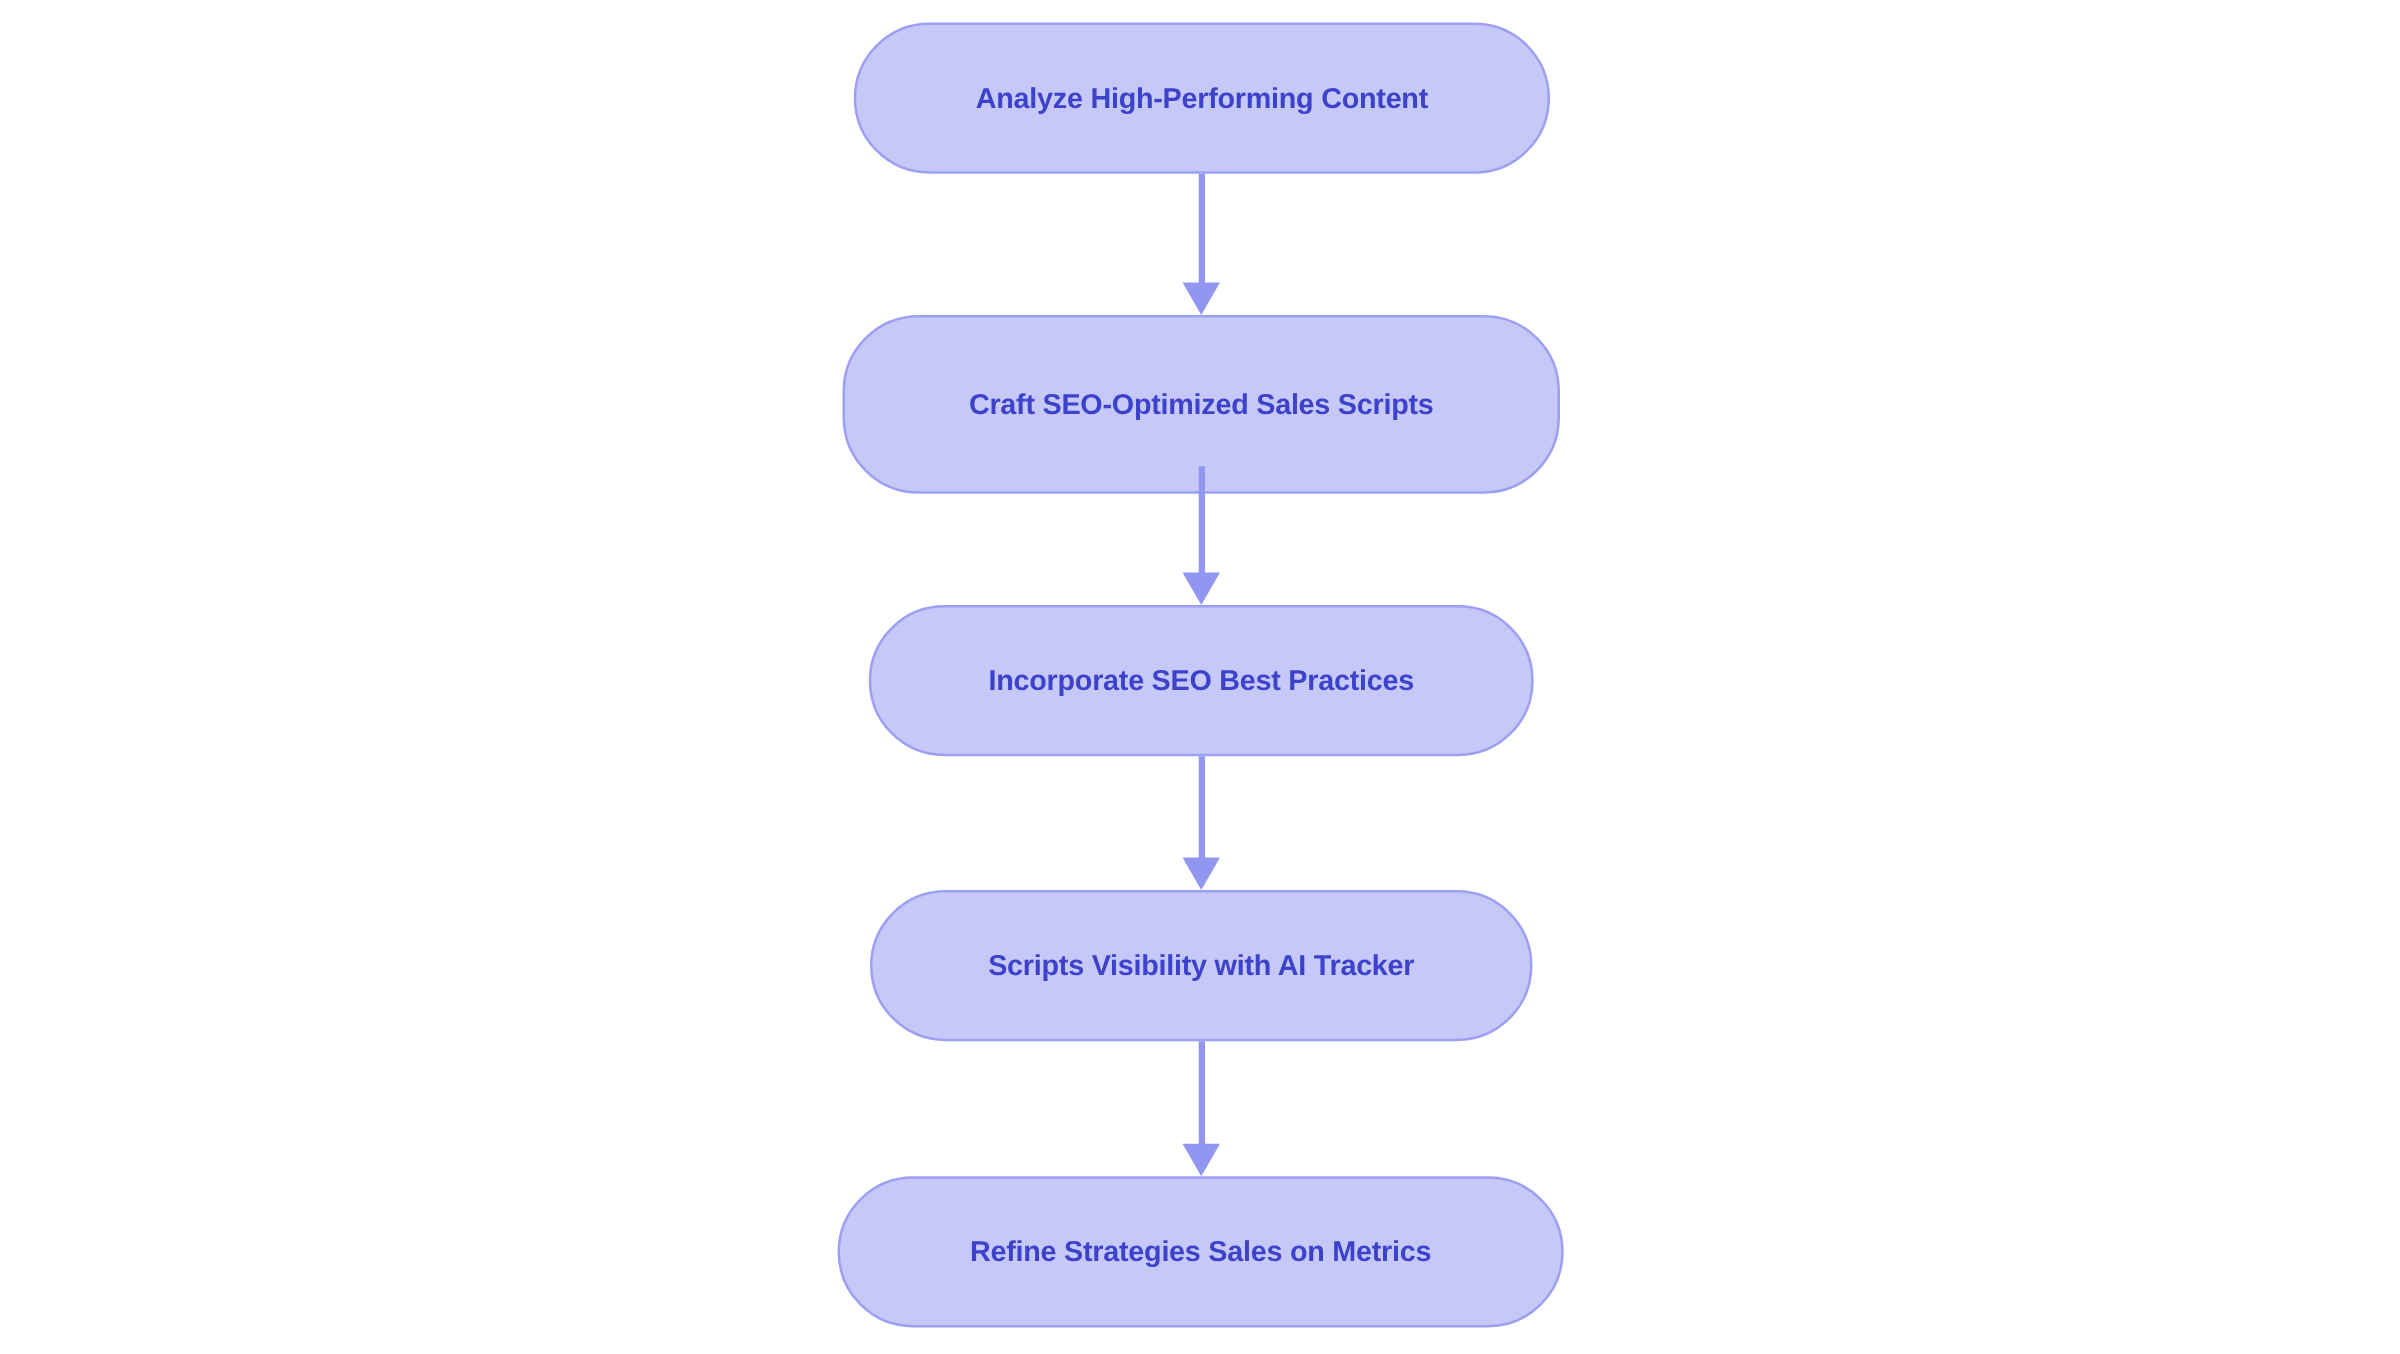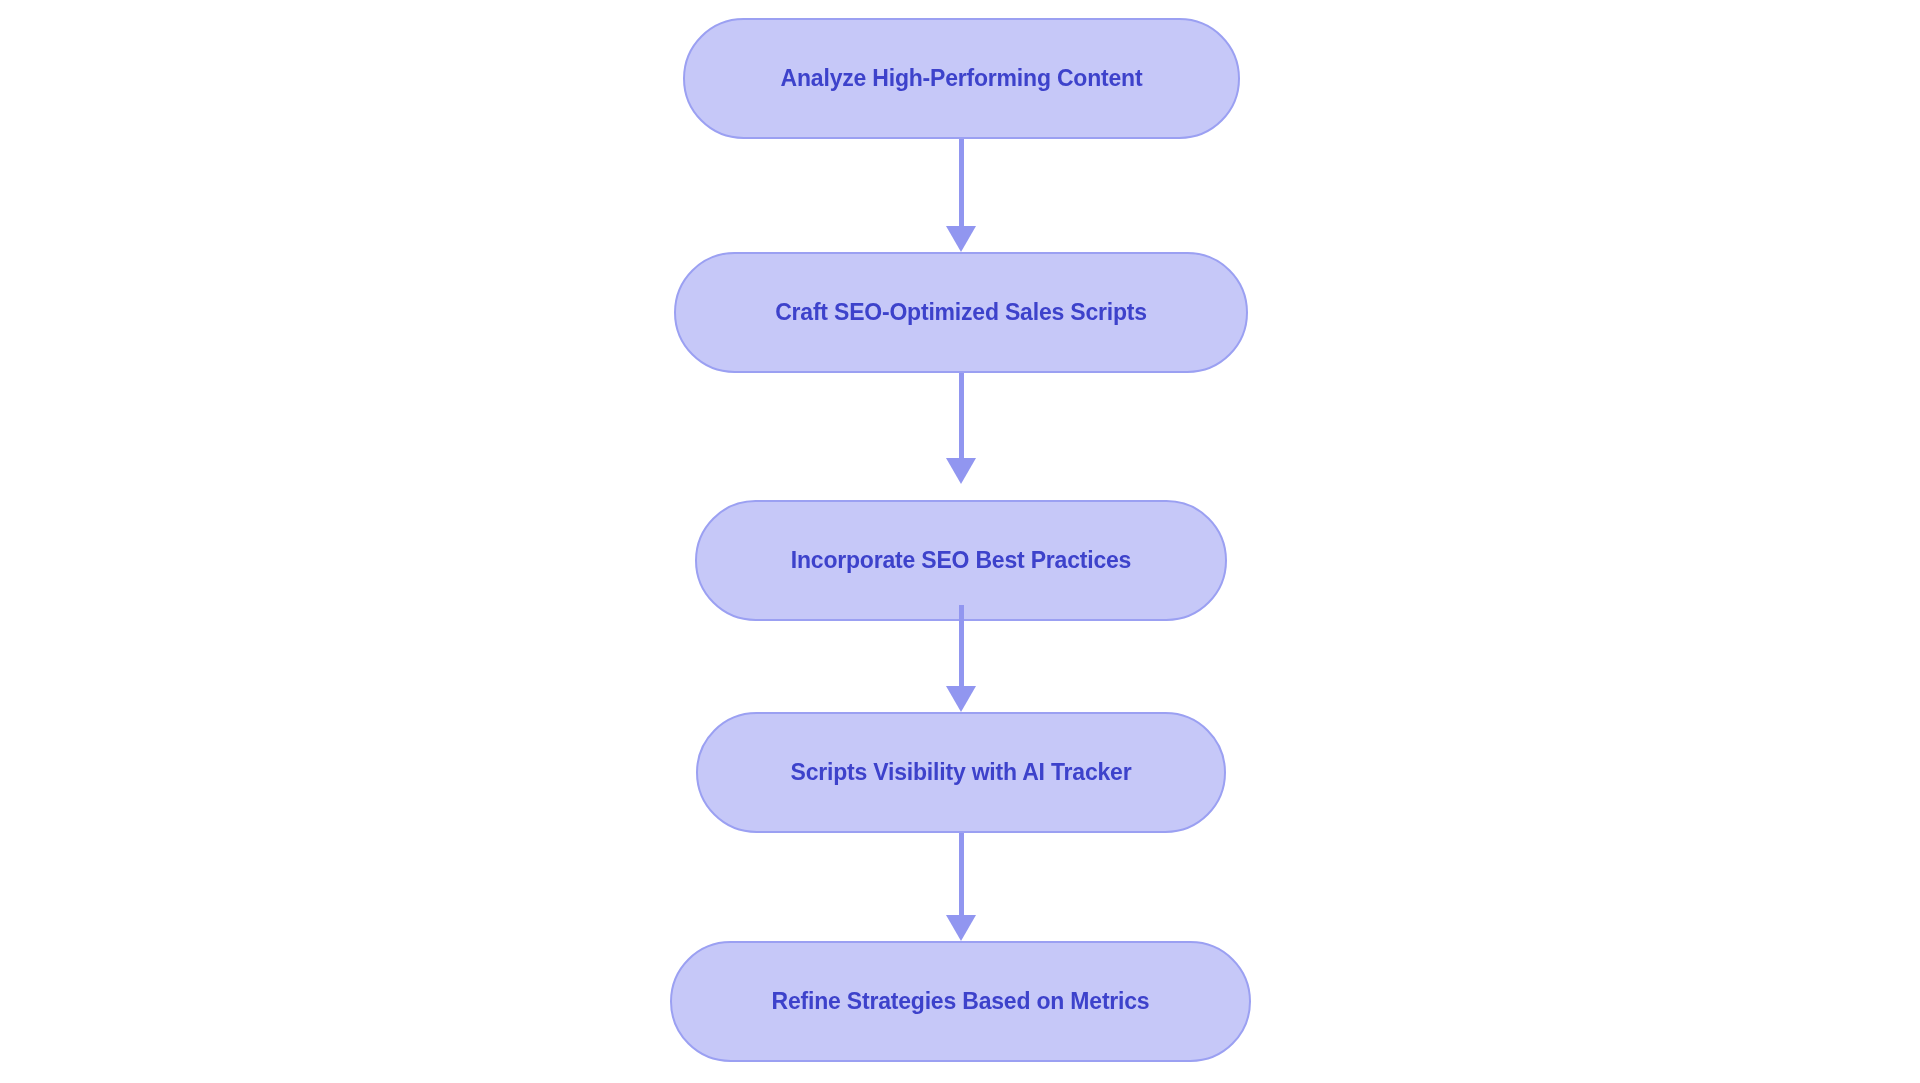--- a/index.html
+++ b/index.html
@@ -32,22 +32,22 @@
     border: 2.5px solid var(--node-border);
     border-radius: 61px;
     color: var(--node-text);
     font-size: 23px;
     font-weight: 700;
     letter-spacing: -0.2px;
     text-align: center;
     white-space: nowrap;
   }
   .n1 { left: 683px; top:  18px; width: 557px; height: 121px; }
-  .n2 { left: 674px; top: 252px; width: 574px; height: 121px; }
-  .n3 { left: 695px; top: 484px; width: 532px; height: 121px; margin-top: 16px; }
+  .n2 { left: 674px; top: 252px; width: 574px; height: 143px; }
+  .n3 { left: 695px; top: 484px; width: 532px; height: 121px; }
   .n4 { left: 696px; top: 712px; width: 530px; height: 121px; }
   .n5 { left: 670px; top: 941px; width: 581px; height: 121px; }
 
   .arrow {
     position: absolute;
     left: 946px;           
     width: 30px;
   }
   .a1 { top: 139px; height: 113px; }
   .a2 { top: 373px; height: 111px; }
@@ -107,16 +107,16 @@
   <div class="node n4">
     <span>Scripts Visibility with AI Tracker</span>
   </div>
 
   <div class="arrow a4">
     <div class="stem"></div>
     <div class="head"></div>
   </div>
 
   <div class="node n5">
-    <span>Refine Strategies Based on Metrics</span>
+    <span>Refine Strategies Sales on Metrics</span>
   </div>
 
 </div>
 
 </body></html>

